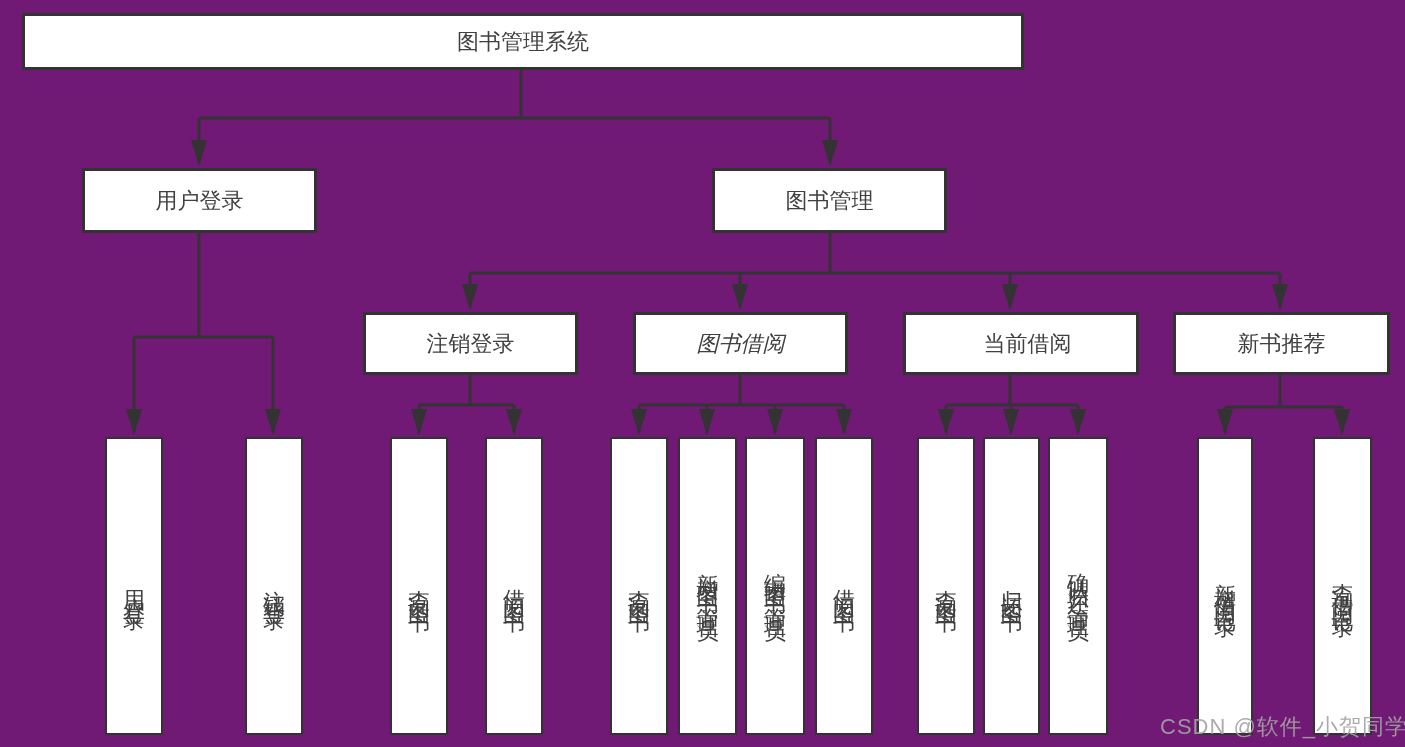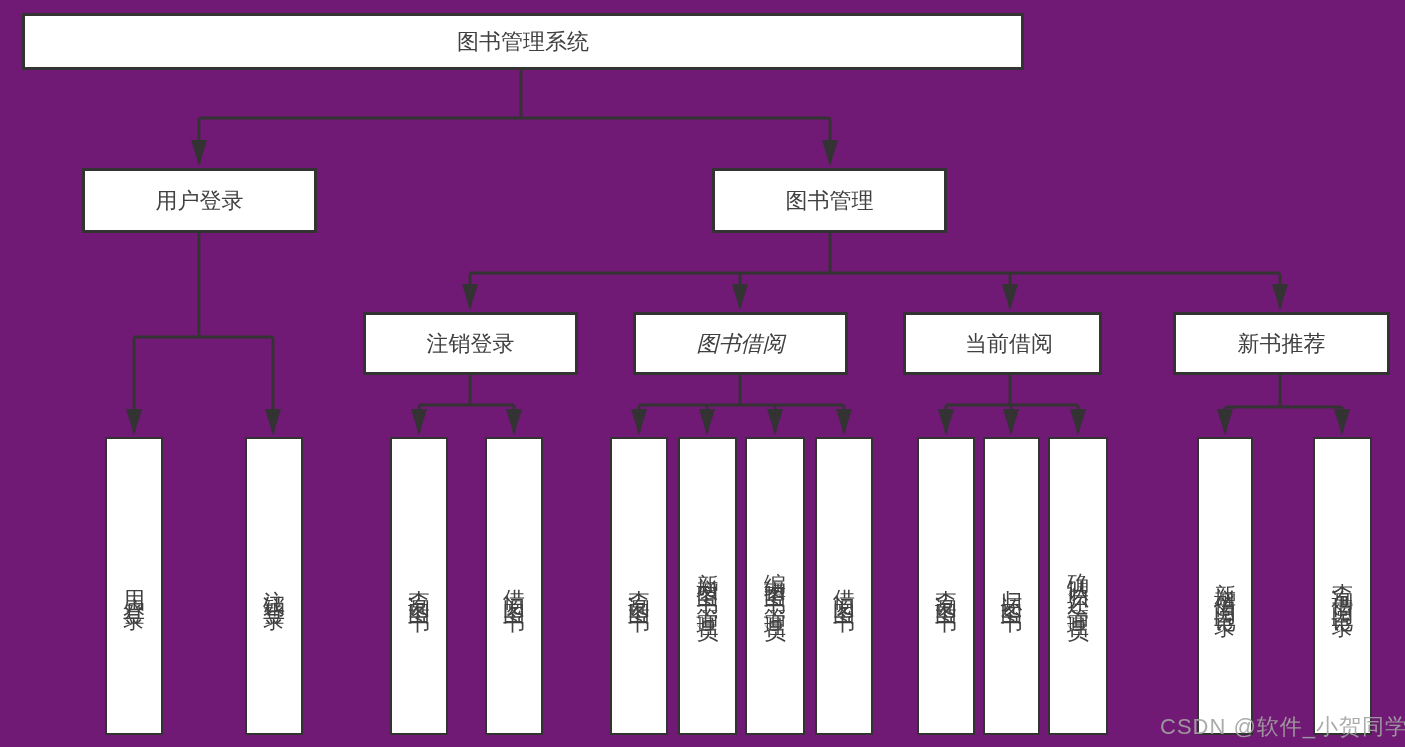--- a/index.html
+++ b/index.html
@@ -79,21 +79,21 @@
   <div class="node h" style="left:712px;top:168px;width:235px;height:65px;">
     <span class="label">图书管理</span>
   </div>
 
   <div class="node h" style="left:363px;top:312px;width:215px;height:63px;">
     <span class="label">注销登录</span>
   </div>
   <div class="node h" style="left:633px;top:312px;width:215px;height:63px;font-style:italic;">
     <span class="label">图书借阅</span>
   </div>
-  <div class="node h" style="left:903px;top:312px;width:199px;height:63px;padding-left:13px;">
+  <div class="node h" style="left:903px;top:312px;width:236px;height:63px;padding-left:13px;">
     <span class="label">当前借阅</span>
   </div>
   <div class="node h" style="left:1173px;top:312px;width:217px;height:63px;">
     <span class="label">新书推荐</span>
   </div>
 
   <div class="node v lv4" style="left:105px;top:437px;width:58px;height:298px;">
     <span class="label">用户登录</span>
   </div>
   <div class="node v lv4" style="left:245px;top:437px;width:58px;height:298px;">

